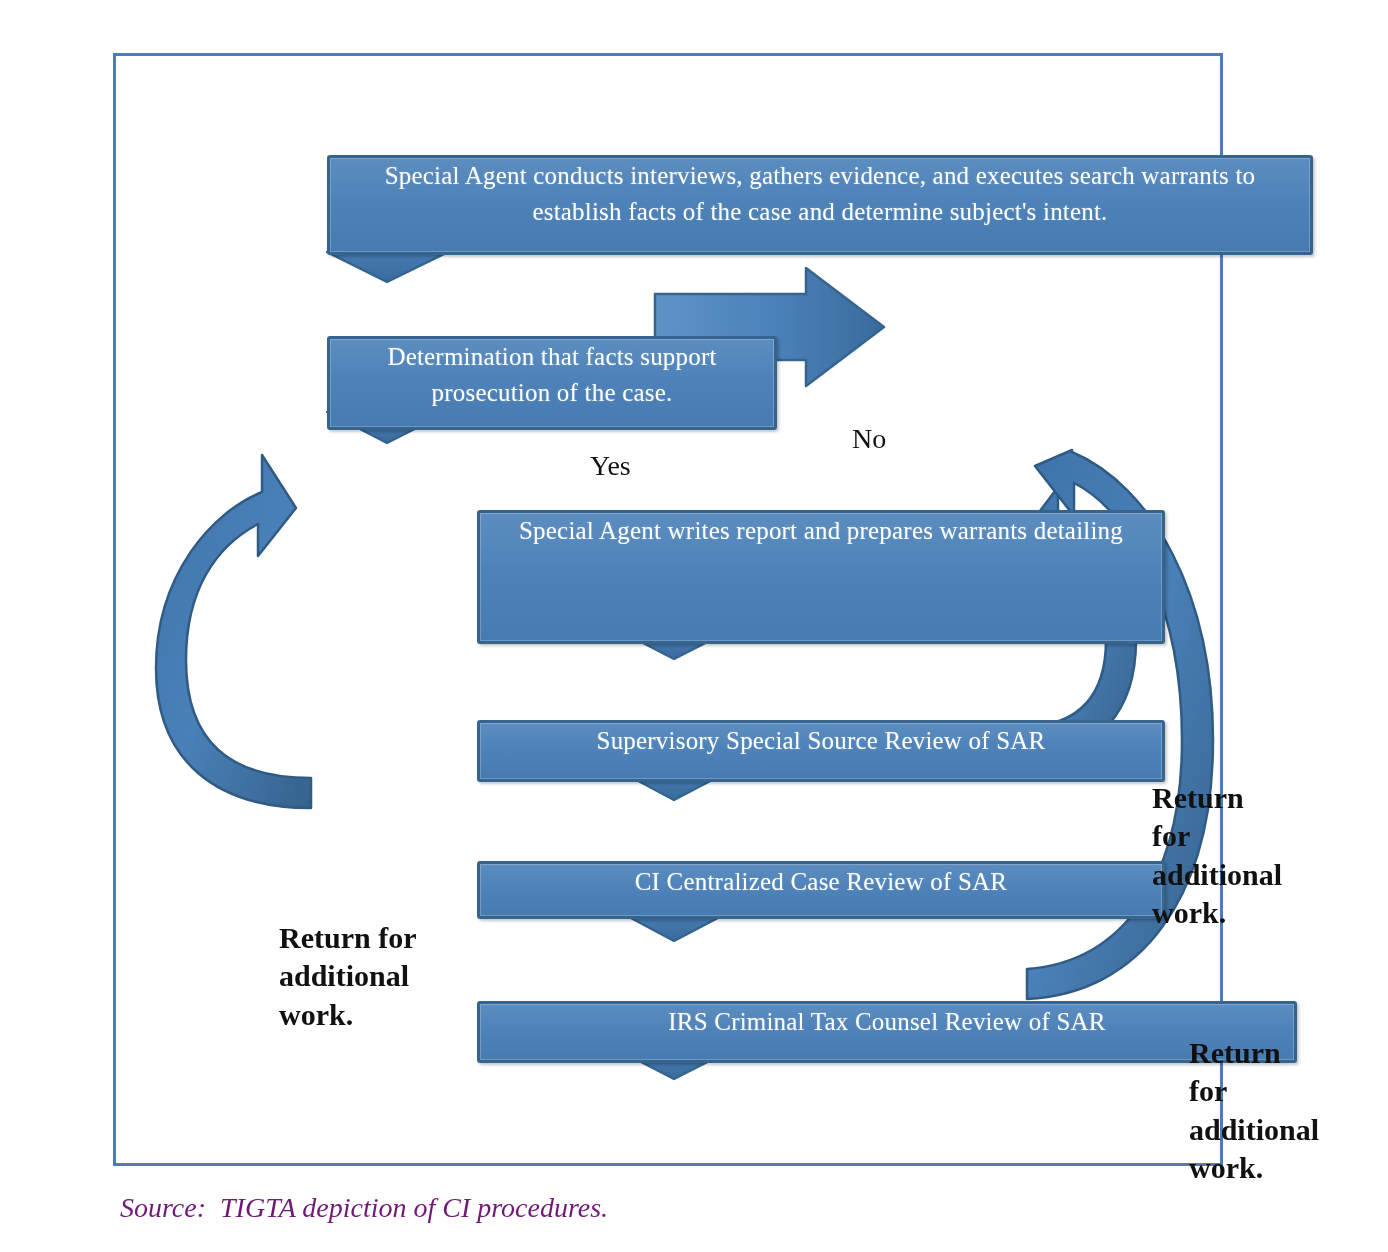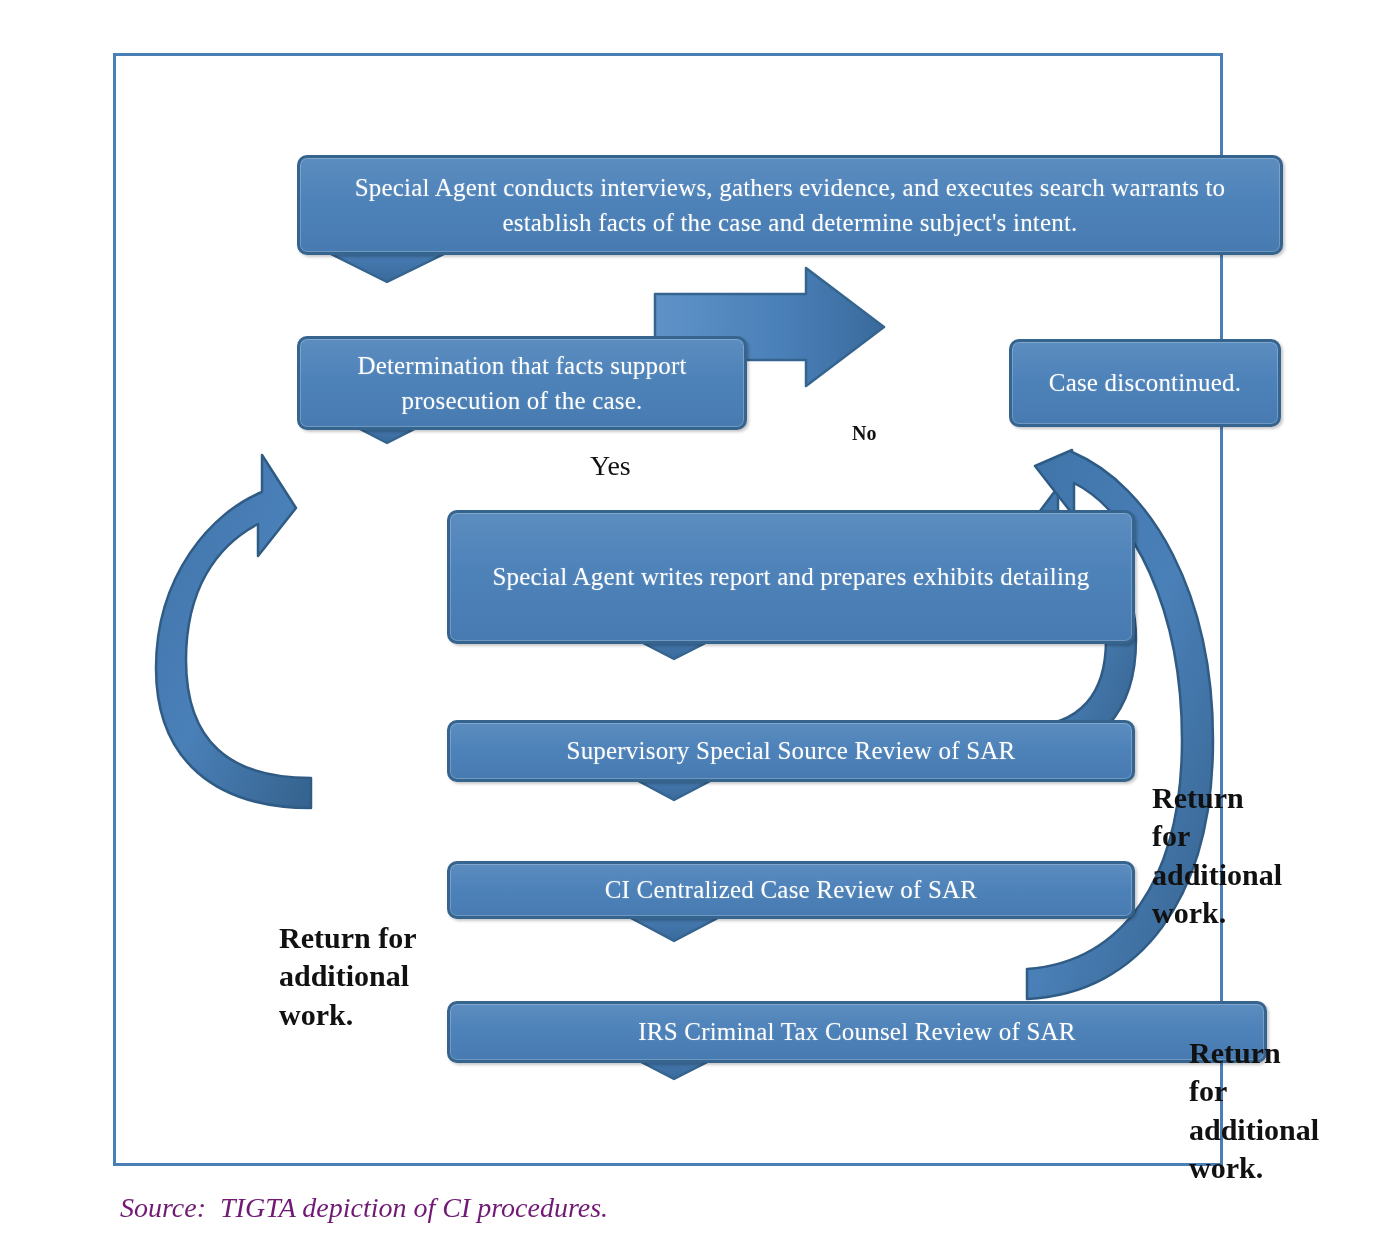--- a/index.html
+++ b/index.html
@@ -25,35 +25,35 @@
     box-sizing: border-box;
     background: #ffffff;
   }
 
   
   .box {
     position: absolute;
     box-sizing: border-box;
     background: #4a80b8;
     border: 3px solid #35648f;
-    border-radius: 10px;
+    border-radius: 3px;
     color: #ffffff;
     display: flex;
-    align-items: center;
     justify-content: center;
     text-align: center;
     line-height: 1.42;
     letter-spacing: 0.2px;
     text-shadow: 0 0 2px rgba(255,255,255,.25);
     box-shadow: inset 0 0 0 1px rgba(255,255,255,.22),
                 2px 2px 3px rgba(0,0,0,.22);
     background-image: linear-gradient(to bottom,
         rgba(255,255,255,.10) 0%,
         rgba(255,255,255,.02) 45%,
         rgba(0,0,0,.045) 100%);
+    margin-left: 30px;
   }
   .box span { display: block; padding: 0 14px; }
 
   #box-investigation { left: 181px; top: 99px;  width: 986px; height: 100px; font-size: 25px; }
   #box-determination { left: 181px; top: 280px; width: 450px; height: 94px;  font-size: 25px; }
   #box-discontinued  { left: 893px; top: 283px; width: 272px; height: 88px;  font-size: 25px; }
   #box-sar           { left: 331px; top: 454px; width: 688px; height: 134px; font-size: 25px; }
   #box-ssa-review    { left: 331px; top: 664px; width: 688px; height: 62px;  font-size: 25px; }
   #box-ci-review     { left: 331px; top: 805px; width: 688px; height: 58px;  font-size: 25px; }
   #box-counsel-review{ left: 331px; top: 945px; width: 820px; height: 62px;  font-size: 25px; }
@@ -73,21 +73,21 @@
     color: #111111;
     font-family: "Liberation Serif", serif;
     font-weight: bold;
     font-size: 30px;
     line-height: 1.28;
     white-space: pre-line;
   }
   .label.plain { font-weight: normal; }
 
   #label-yes { left: 474px; top: 392px; font-weight: normal; font-size: 28px; }
-  #label-no  { left: 736px; top: 365px; font-weight: bold; font-size: 20px; }
+  #label-no  { left: 736px; top: 365px; font-weight: normal; font-size: 28px; }
 
   #label-return-left   { left: 163px; top: 863px; }
   #label-return-right1 { left: 1036px; top: 723px; }
   #label-return-right2 { left: 1073px; top: 978px; }
 
   #source-caption {
     position: absolute;
     left: 120px;
     top: 1192px;
     font-family: "Liberation Serif", serif;
@@ -190,27 +190,24 @@
   </svg>
 
   <div class="box" id="box-investigation">
     <span>Special Agent conducts interviews, gathers evidence, and executes search warrants to establish facts of the case and determine subject's intent.</span>
   </div>
 
   <div class="box" id="box-determination">
     <span>Determination that facts support prosecution of the case.</span>
   </div>
 
-  <div class="box" id="box-discontinued">
-    <span>Case discontinued.</span>
-  </div>
 
   <div class="box" id="box-sar">
     <span style="padding:0 18px;">
-      <span style="display:block;">Special Agent writes report and prepares exhibits detailing</span>
+      <span style="display:block;">Special Agent writes report and prepares warrants detailing</span>
     </span>
   </div>
 
   <div class="box" id="box-ssa-review">
     <span>Supervisory Special Source Review of SAR</span>
   </div>
 
   <div class="box" id="box-ci-review">
     <span>CI Centralized Case Review of SAR</span>
   </div>

